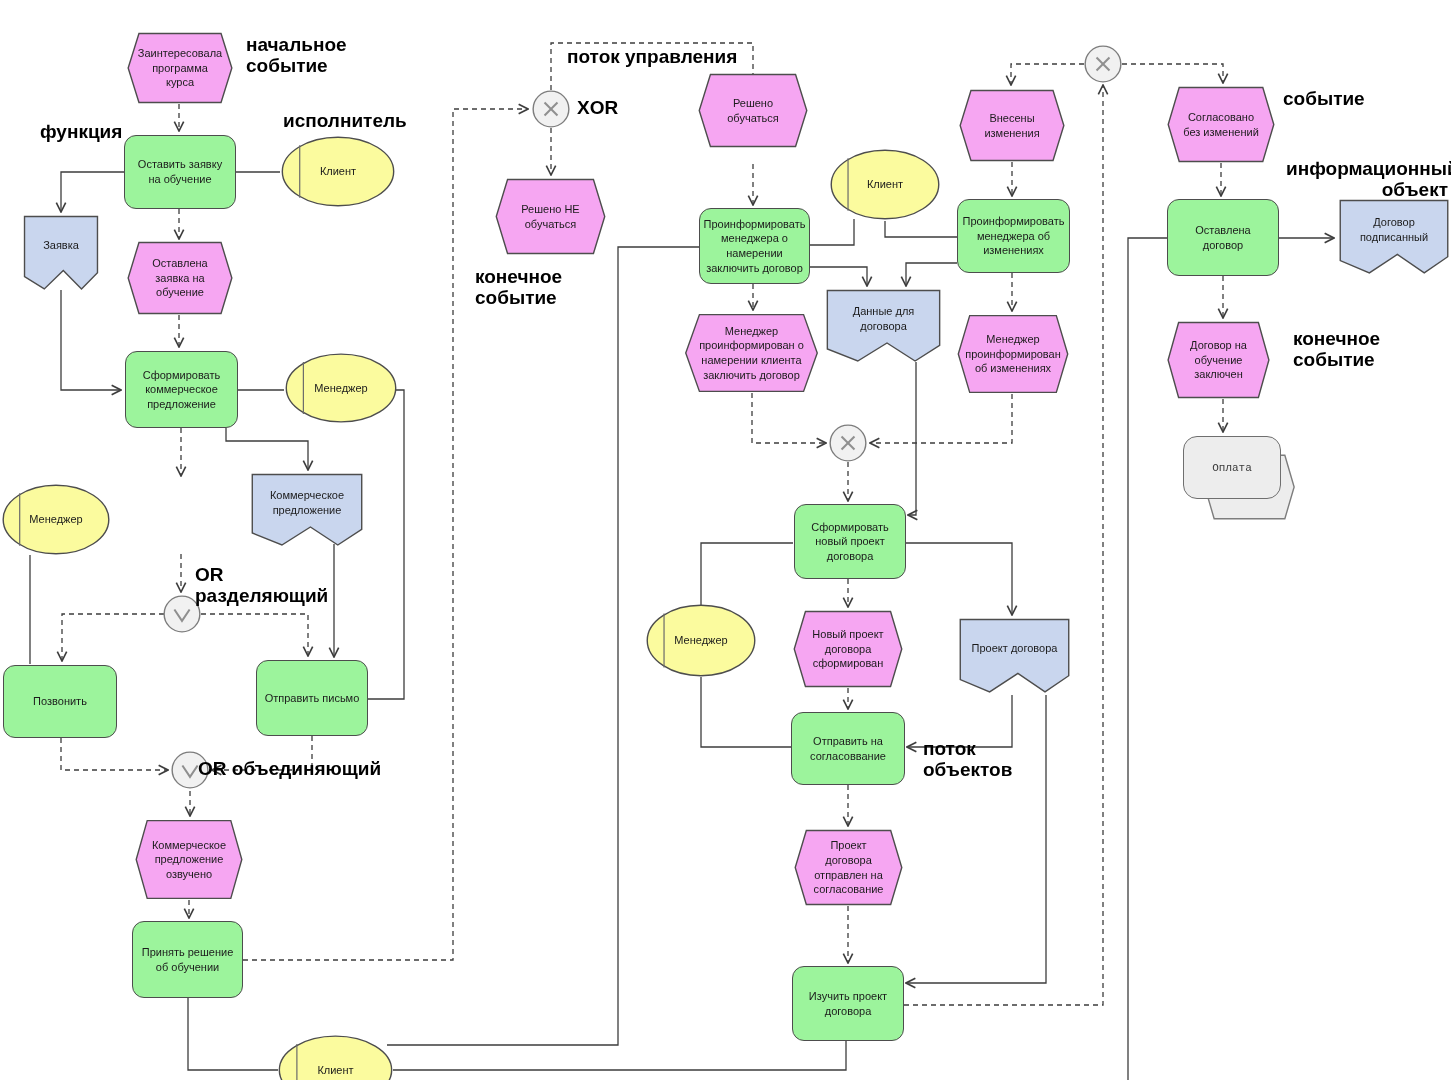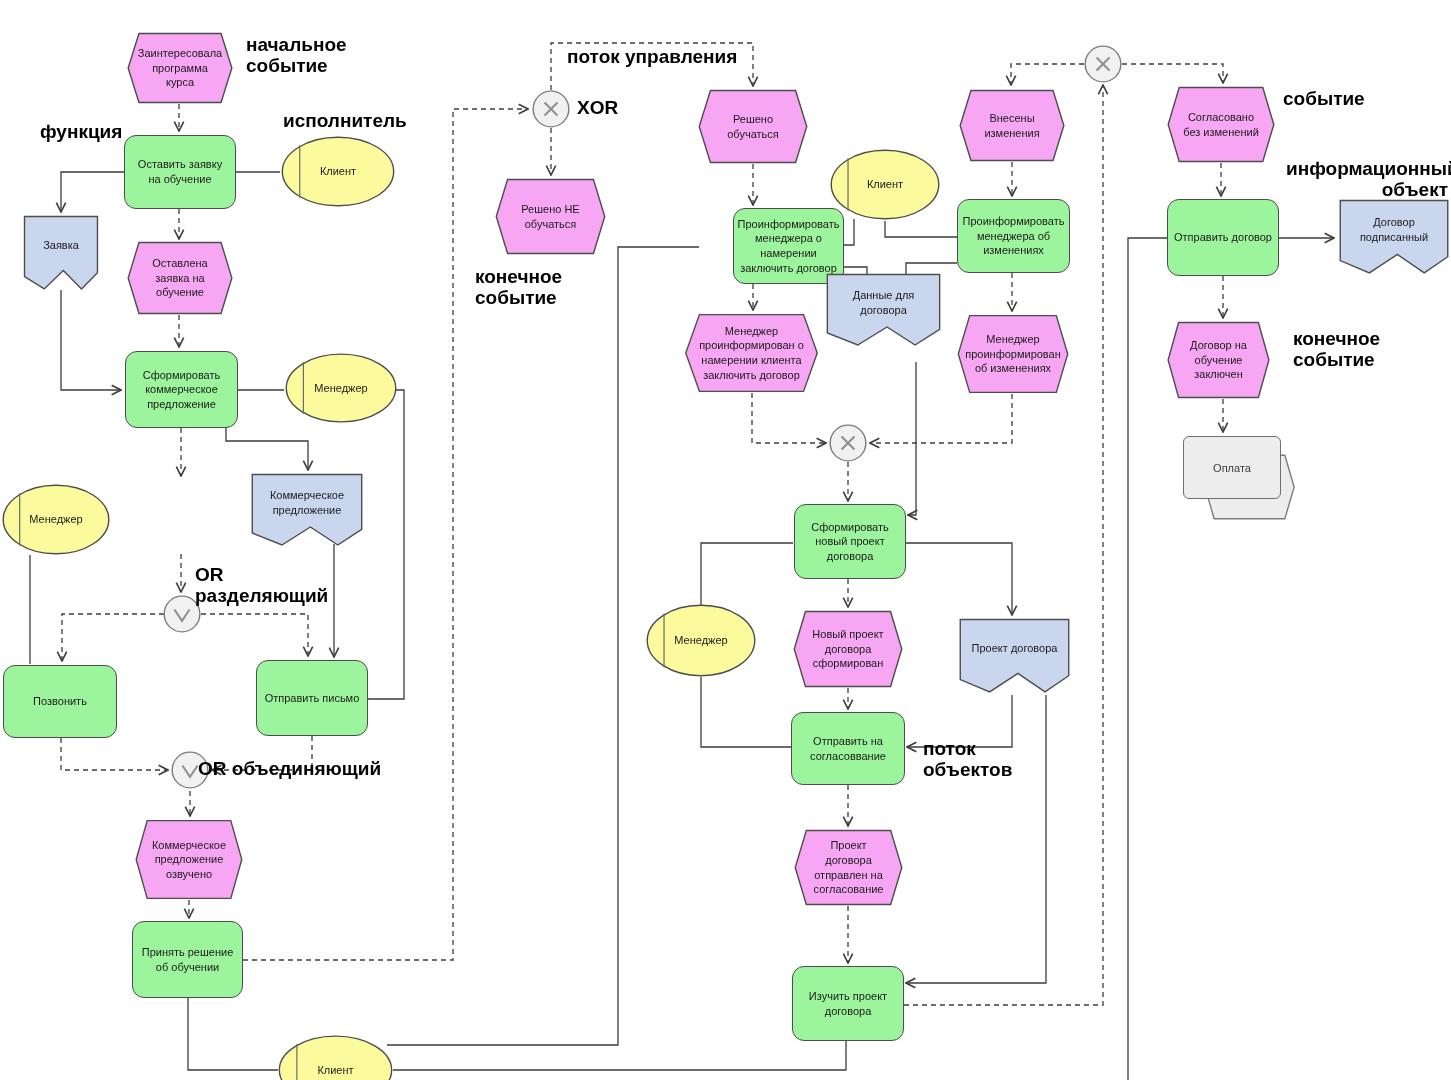--- a/index.html
+++ b/index.html
@@ -18,23 +18,23 @@
   .fn{background:var(--function);border:1.6px solid #4d4d4d;border-radius:12px;box-sizing:border-box;}
   .txt{position:relative;text-align:center;font-size:11px;line-height:1.32;color:#1b1b1b;padding:0 6px;}
   .ev .txt{padding:0 13px;}
   .doc .txt{padding:0 8px 16px 8px;}
   .conn .shape circle{fill:var(--connector);stroke:#7d7d7d;stroke-width:1.4;vector-effect:non-scaling-stroke;}
   .conn .shape line,.conn .shape polyline{stroke:#8f8f8f;stroke-width:2;fill:none;vector-effect:non-scaling-stroke;}
   .anno{position:absolute;font-weight:700;font-size:19px;line-height:1.12;color:#000;}
   .nowrap{white-space:nowrap;}
   .iface-back{position:absolute;}
   .iface-back polygon{fill:var(--interface);stroke:#7d7d7d;stroke-width:1.4;vector-effect:non-scaling-stroke;}
-  .iface-front{position:absolute;background:var(--interface);border:1.8px solid #6f6f6f;border-radius:6px;
+  .iface-front{position:absolute;background:var(--interface);border:1.8px solid #6f6f6f;border-radius:14px;
                box-sizing:border-box;display:flex;align-items:center;justify-content:center;
-               font-size:11px;color:#3a3a3a;}
+               font-size:11px;color:#3a3a3a;font-family:Liberation Mono, monospace;}
 </style>
 </head>
 <body>
 
 <div id="canvas">
 
   <svg class="edges">
     <defs>
       <marker id="arr" viewBox="0 0 10 10" refX="9" refY="5" markerWidth="9" markerHeight="9" orient="auto">
         <path d="M1,1 L9,5 L1,9" fill="none" stroke="#3d3d3d" stroke-width="1.4"></path>
@@ -116,21 +116,21 @@
         <polygon points="12,2 88,2 98,50 88,98 12,98 2,50"></polygon>
       </svg>
     <span class="txt">Коммерческое предложение озвучено</span>
   </div>
   <div class="node ev" style="left:494px;top:150px;width:113px;height:77px">
     <svg class="shape" viewBox="0 0 100 100" preserveAspectRatio="none">
         <polygon points="12,2 88,2 98,50 88,98 12,98 2,50"></polygon>
       </svg>
     <span class="txt">Решено НЕ обучаться</span>
   </div>
-  <div class="node ev" style="left:697px;top:61px;width:112px;height:75px">
+  <div class="node ev" style="left:697px;top:45px;width:112px;height:75px">
     <svg class="shape" viewBox="0 0 100 100" preserveAspectRatio="none">
         <polygon points="12,2 88,2 98,50 88,98 12,98 2,50"></polygon>
       </svg>
     <span class="txt">Решено обучаться</span>
   </div>
   <div class="node ev" style="left:958px;top:61px;width:108px;height:73px">
     <svg class="shape" viewBox="0 0 100 100" preserveAspectRatio="none">
         <polygon points="12,2 88,2 98,50 88,98 12,98 2,50"></polygon>
       </svg>
     <span class="txt">Внесены изменения</span>
@@ -180,37 +180,37 @@
   </div>
   <div class="node fn" style="left:3px;top:637px;width:114px;height:73px">
     <span class="txt">Позвонить</span>
   </div>
   <div class="node fn" style="left:256px;top:632px;width:112px;height:76px">
     <span class="txt">Отправить письмо</span>
   </div>
   <div class="node fn" style="left:132px;top:893px;width:111px;height:77px">
     <span class="txt">Принять решение об обучении</span>
   </div>
-  <div class="node fn" style="left:733px;top:180px;width:111px;height:76px">
+  <div class="node fn" style="left:699px;top:180px;width:111px;height:76px">
     <span class="txt">Проинформировать менеджера о намерении заключить договор</span>
   </div>
   <div class="node fn" style="left:957px;top:171px;width:113px;height:74px">
     <span class="txt">Проинформировать менеджера об изменениях</span>
   </div>
   <div class="node fn" style="left:794px;top:476px;width:112px;height:75px">
     <span class="txt">Сформировать новый проект договора</span>
   </div>
   <div class="node fn" style="left:791px;top:684px;width:114px;height:73px">
     <span class="txt">Отправить на согласоввание</span>
   </div>
   <div class="node fn" style="left:792px;top:938px;width:112px;height:75px">
     <span class="txt">Изучить проект договора</span>
   </div>
   <div class="node fn" style="left:1167px;top:171px;width:112px;height:77px">
-    <span class="txt">Отправить договор</span>
+    <span class="txt">Оставлена договор</span>
   </div>
 
   <div class="node pf" style="left:280px;top:107px;width:116px;height:73px">
     <svg class="shape" viewBox="0 0 100 100" preserveAspectRatio="none">
         <ellipse cx="50" cy="50" rx="48" ry="47"></ellipse>
         <path class="chord" d="M17,14 L17,86"></path>
       </svg>
     <span class="txt">Клиент</span>
   </div>
   <div class="node pf" style="left:284px;top:324px;width:114px;height:72px">
@@ -254,21 +254,21 @@
         <path class="doc" d="M2,2 L98,2 L98,75 L77,96 L53,72 L28,96 L2,80 Z"></path>
       </svg>
     <span class="txt">Заявка</span>
   </div>
   <div class="node doc" style="left:250px;top:445px;width:114px;height:75px">
     <svg class="shape" viewBox="0 0 100 100" preserveAspectRatio="none">
         <path class="doc" d="M2,2 L98,2 L98,75 L77,96 L53,72 L28,96 L2,80 Z"></path>
       </svg>
     <span class="txt">Коммерческое предложение</span>
   </div>
-  <div class="node doc" style="left:825px;top:245px;width:117px;height:75px">
+  <div class="node doc" style="left:825px;top:261px;width:117px;height:75px">
     <svg class="shape" viewBox="0 0 100 100" preserveAspectRatio="none">
         <path class="doc" d="M2,2 L98,2 L98,75 L77,96 L53,72 L28,96 L2,80 Z"></path>
       </svg>
     <span class="txt">Данные для договора</span>
   </div>
   <div class="node doc" style="left:958px;top:590px;width:113px;height:77px">
     <svg class="shape" viewBox="0 0 100 100" preserveAspectRatio="none">
         <path class="doc" d="M2,2 L98,2 L98,75 L77,96 L53,72 L28,96 L2,80 Z"></path>
       </svg>
     <span class="txt">Проект договора</span>

